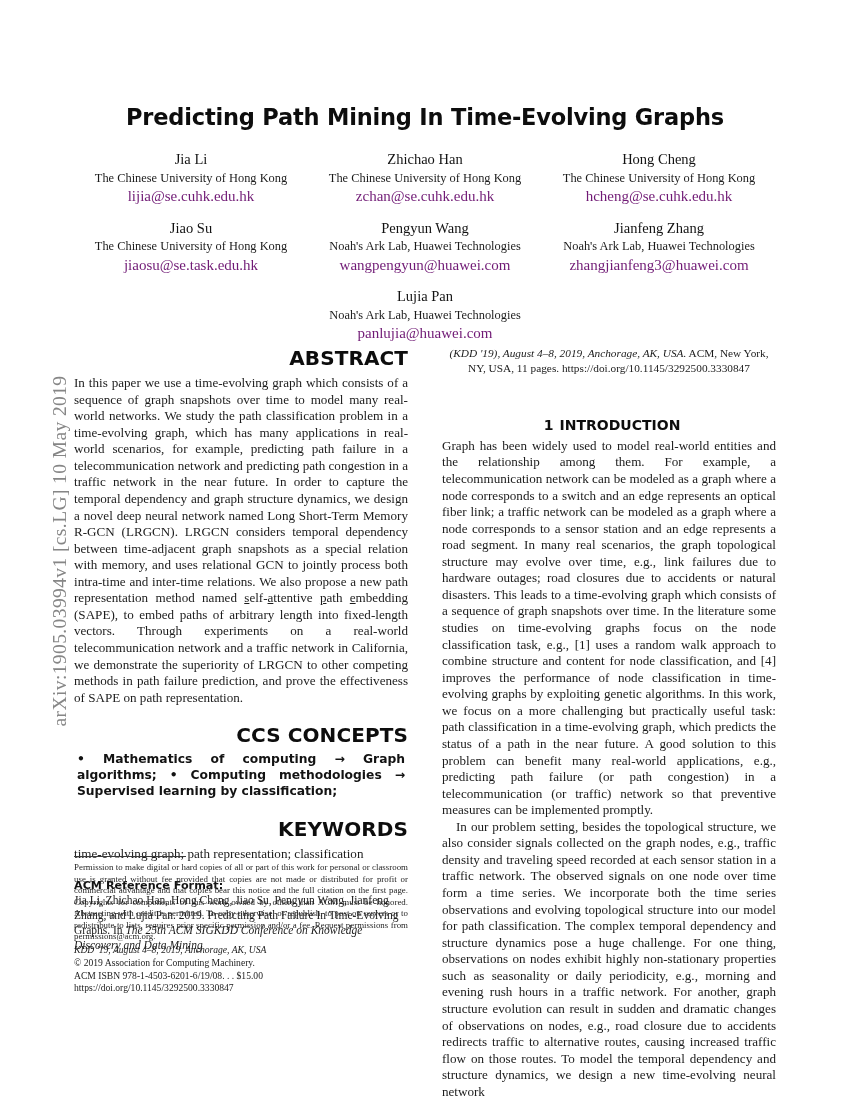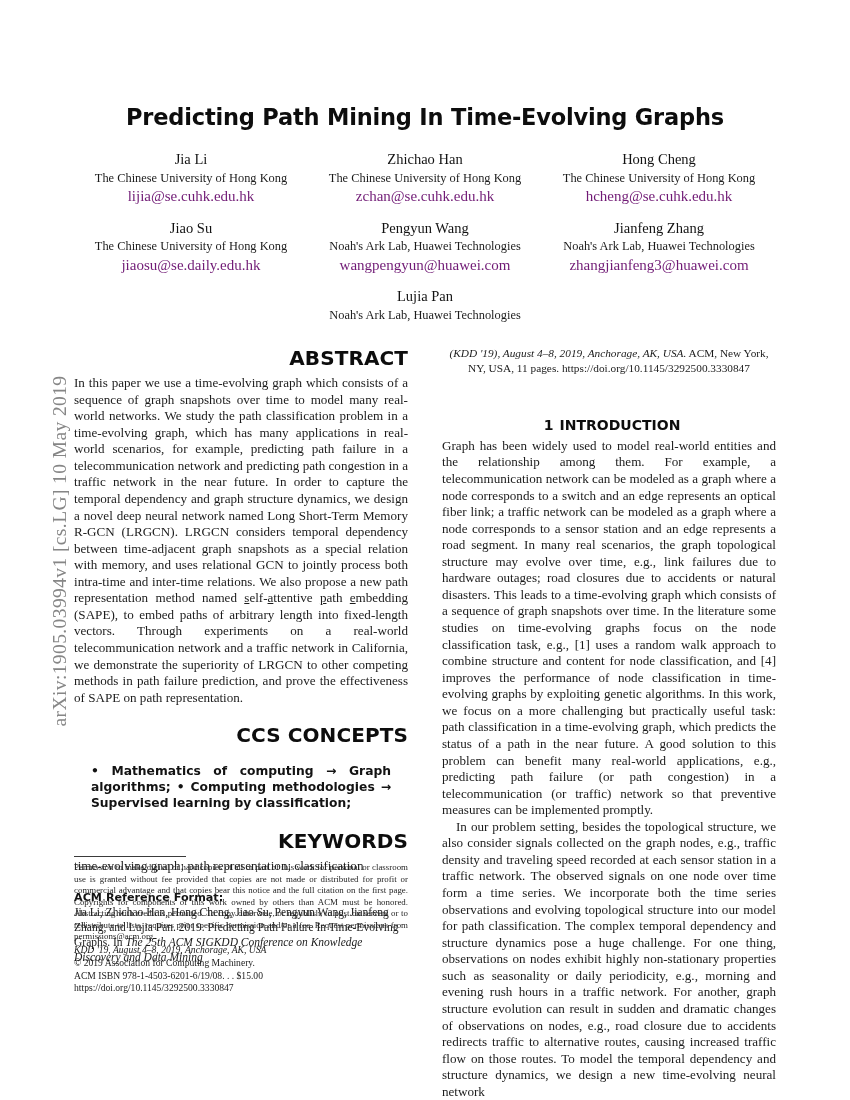--- a/index.html
+++ b/index.html
@@ -137,21 +137,21 @@
 
   p.kw {
     margin: 0;
     font-size: 13.1px;
     line-height: 1.265;
     text-align: left;
     color: #1b1b1b;
   }
 
   p.ccs {
-    margin: 17px;
+    margin: 3px;
     font-family: "DejaVu Sans", "Liberation Sans", sans-serif;
     font-weight: bold;
     font-size: 12.3px;
     line-height: 1.30;
     text-align: justify;
     color: #131313;
   }
 
   .conf-note {
     margin: 0;
@@ -238,38 +238,39 @@
         <div class="name">Hong Cheng</div>
         <div class="affil">The Chinese University of Hong Kong</div>
         <div class="email">hcheng@se.cuhk.edu.hk</div>
       </div>
     </div>
 
     <div class="author-row row2">
       <div class="author">
         <div class="name">Jiao Su</div>
         <div class="affil">The Chinese University of Hong Kong</div>
-        <div class="email">jiaosu@se.daily.edu.hk</div>
+        <div class="email">jiaosu@se.task.edu.hk</div>
       </div>
       <div class="author">
         <div class="name">Pengyun Wang</div>
         <div class="affil">Noah's Ark Lab, Huawei Technologies</div>
         <div class="email">wangpengyun@huawei.com</div>
       </div>
       <div class="author">
         <div class="name">Jianfeng Zhang</div>
         <div class="affil">Noah's Ark Lab, Huawei Technologies</div>
         <div class="email">zhangjianfeng3@huawei.com</div>
       </div>
     </div>
 
     <div class="author-row row3">
       <div class="author">
         <div class="name">Lujia Pan</div>
         <div class="affil">Noah's Ark Lab, Huawei Technologies</div>
+        <div class="email">panlujia@huawei.com</div>
       </div>
     </div>
 
   </div>
 
   <div class="col col-left">
 
     <h2 class="sec">ABSTRACT</h2>
     <p class="body"><span>In this paper we use a time-evolving graph which consists of a sequence of graph snapshots over time to model many real-world networks. We study the path classification problem in a time-evolving graph, which has many applications in real-world scenarios, for example, predicting path failure in a telecommunication network and predicting path congestion in a traffic network in the near future. In order to capture the temporal dependency and graph structure dynamics, we design a novel deep neural network named Long Short-Term Memory R-GCN (LRGCN). LRGCN considers temporal dependency between time-adjacent graph snapshots as a special relation with memory, and uses relational GCN to jointly process both intra-time and inter-time relations. We also propose a new path representation method named </span><span class="ul">s</span><span>elf-</span><span class="ul">a</span><span>ttentive </span><span class="ul">p</span><span>ath </span><span class="ul">e</span><span>mbedding</span><span> (SAPE), to embed paths of arbitrary length into fixed-length vectors. Through experiments on a real-world telecommunication network and a traffic network in California, we demonstrate the superiority of LRGCN to other competing methods in path failure prediction, and prove the effectiveness of SAPE on path representation.</span></p>
 

